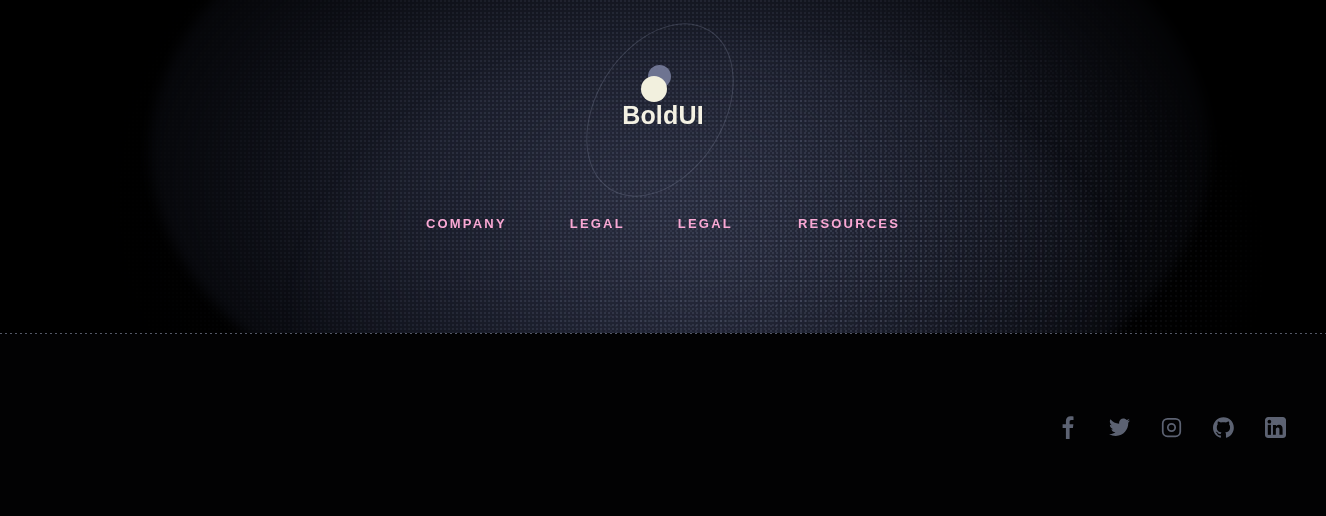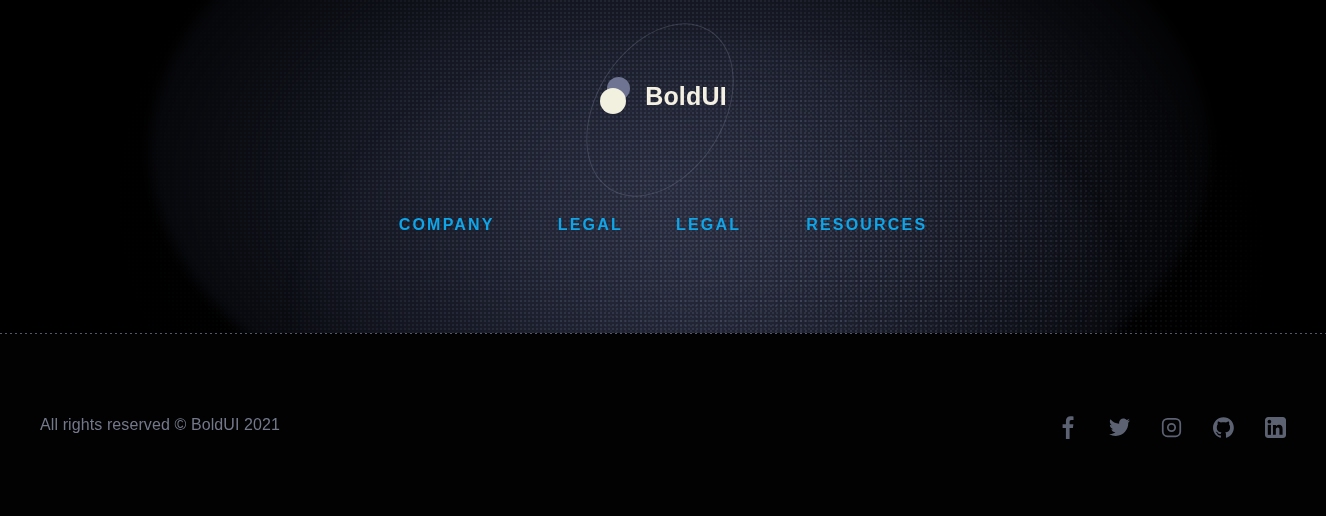--- a/index.html
+++ b/index.html
@@ -123,20 +123,21 @@
   
   .logo-row {
     position: absolute;
     left: 0;
     top: 76px;
     width: 1326px;
     height: 40px;
     display: flex;
     align-items: center;
     justify-content: center;
+    flex-direction: column;
   }
   .logo-mark {
     position: relative;
     width: 32px;
     height: 38px;
     margin-right: 14px;
     flex: 0 0 auto;
   }
   .logo-circle-top {
     position: absolute;
@@ -170,23 +171,23 @@
     position: absolute;
     left: 0;
     top: 212px;
     width: 1326px;
     display: flex;
     justify-content: center;
     align-items: center;
     gap: 0;
   }
   .nav-link {
-    font-size: 16px;
+    font-size: 13px;
     font-weight: 700;
-    color: #0ea5e9;
+    color: #f9a8d4;
     letter-spacing: 2.2px;
     text-decoration: none;
     white-space: nowrap;
     cursor: pointer;
     padding: 4px 0;
   }
   .nav-gap-1 { width: 63px; }
   .nav-gap-2 { width: 53px; }
   .nav-gap-3 { width: 65px; }
 
@@ -270,21 +271,20 @@
     <span class="nav-gap-2"></span>
     <a class="nav-link" href="#">LEGAL</a>
     <span class="nav-gap-3"></span>
     <a class="nav-link" href="#">RESOURCES</a>
   </div>
 
   <div class="divider"></div>
 
   <div class="bottom"></div>
 
-  <div class="copyright">All rights reserved © BoldUI 2021</div>
 
   <div class="socials">
 
     <span class="social-icon">
       <svg width="13" height="24" viewBox="0 0 13 24" fill="currentColor" aria-hidden="true">
         <path d="M8.6 24V13.1h3.3l0.5-3.9H8.6V6.8c0-1.1 0.3-1.9 1.9-1.9h2V1.4C12.2 1.3 11 1.2 9.6 1.2 6.8 1.2 4.9 2.9 4.9 6.1v3.1H1.6v3.9h3.3V24H8.6z"></path>
       </svg>
     </span>
 
     <span class="social-icon">

